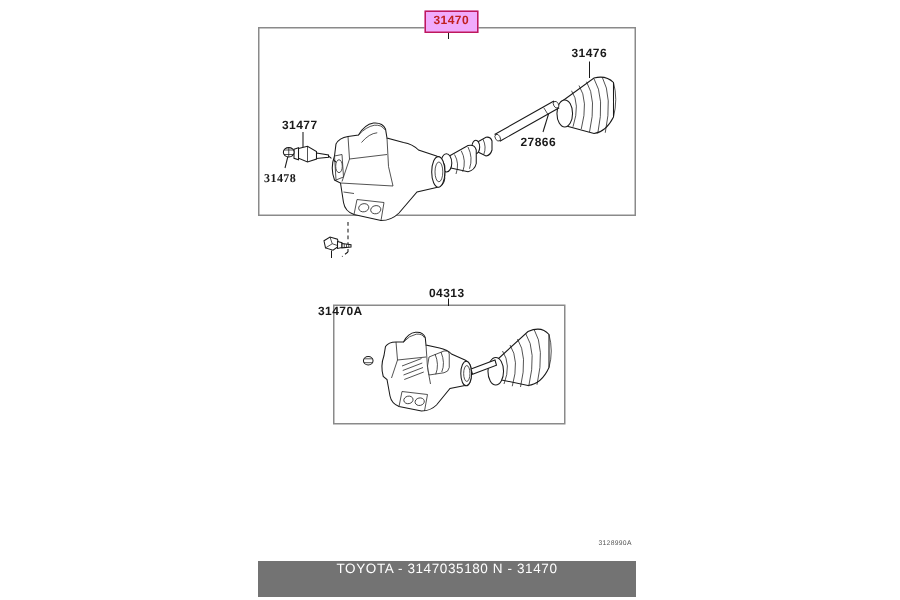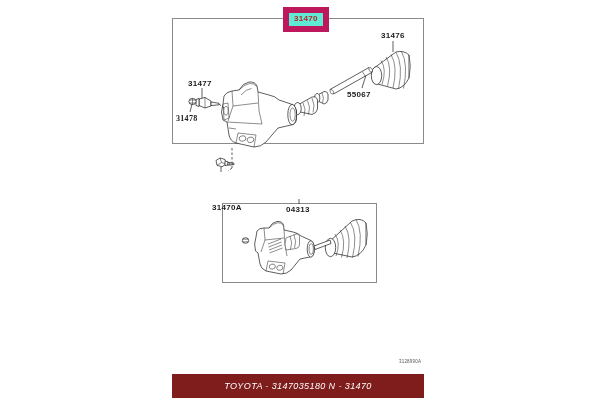--- a/index.html
+++ b/index.html
@@ -45,58 +45,56 @@
     font-weight: bold;
     color: #1a1a1a;
     letter-spacing: 0.3px;
     white-space: nowrap;
   }
   .badge-hl {
     position: absolute;
     left: 283px;
     top: 7px;
     padding: 1px 5px 2px 5px;
-    background: #5eead4;
-    border: 6px solid #be185d;
+    background: #f0abfc;
+    border: 1px solid #be185d;
     color: #c02020;
     font-family: "Liberation Sans", sans-serif;
     font-size: 8px;
     font-weight: bold;
     letter-spacing: 0.3px;
     line-height: 10px;
     box-sizing: border-box;
   }
   #cap-31476 { left: 381px; top: 31px; }
   #cap-31473 { left: 347px; top: 90px; }
   #cap-31477 { left: 188px; top: 79px; }
   #cap-31478 { left: 176px; top: 114px; font-family: Liberation Serif, serif; }
   #cap-31470a { left: 212px; top: 174px; margin-top: 29px; }
-  #cap-04313 { left: 286px; top: 205px; }
+  #cap-04313 { left: 286px; top: 191px; }
   .watermark {
     position: absolute;
     left: 399px;
     top: 359px;
     font-family: "Liberation Sans", sans-serif;
     font-size: 4.5px;
     color: #555;
     letter-spacing: 0.2px;
     white-space: nowrap;
   }
   #footer-bar {
     position: absolute;
     left: 172px;
     top: 374px;
     width: 252px;
     height: 24px;
-    background: #7f1d1d;
+    background: #737373;
     display: flex;
-    align-items: center;
     justify-content: center;
     box-sizing: border-box;
-    font-style: italic;
   }
   #footer-text {
     color: #ffffff;
     font-family: "Liberation Sans", sans-serif;
     font-size: 9px;
     letter-spacing: 0.4px;
     white-space: nowrap;
   }
   svg.art {
     position: absolute;
@@ -335,21 +333,21 @@
       <path class="ln-t" d="M366 223 Q369 234 366 245"></path>
 
       <path class="ln-f" d="M314 246 L330 240 L331 243.5 L315 249.5 Z"></path>
     </g>
 
   </svg>
 
   <div class="badge-hl">31470</div>
 
   <div class="callout" id="cap-31476">31476</div>
-  <div class="callout" id="cap-31473">55067</div>
+  <div class="callout" id="cap-31473">27866</div>
   <div class="callout" id="cap-31477">31477</div>
   <div class="callout" id="cap-31478">31478</div>
   <div class="callout" id="cap-31470a">31470A</div>
   <div class="callout" id="cap-04313">04313</div>
 
   <div class="watermark">3128990A</div>
 
   <div id="footer-bar">
     <span id="footer-text">TOYOTA - 3147035180    N - 31470</span>
   </div>

